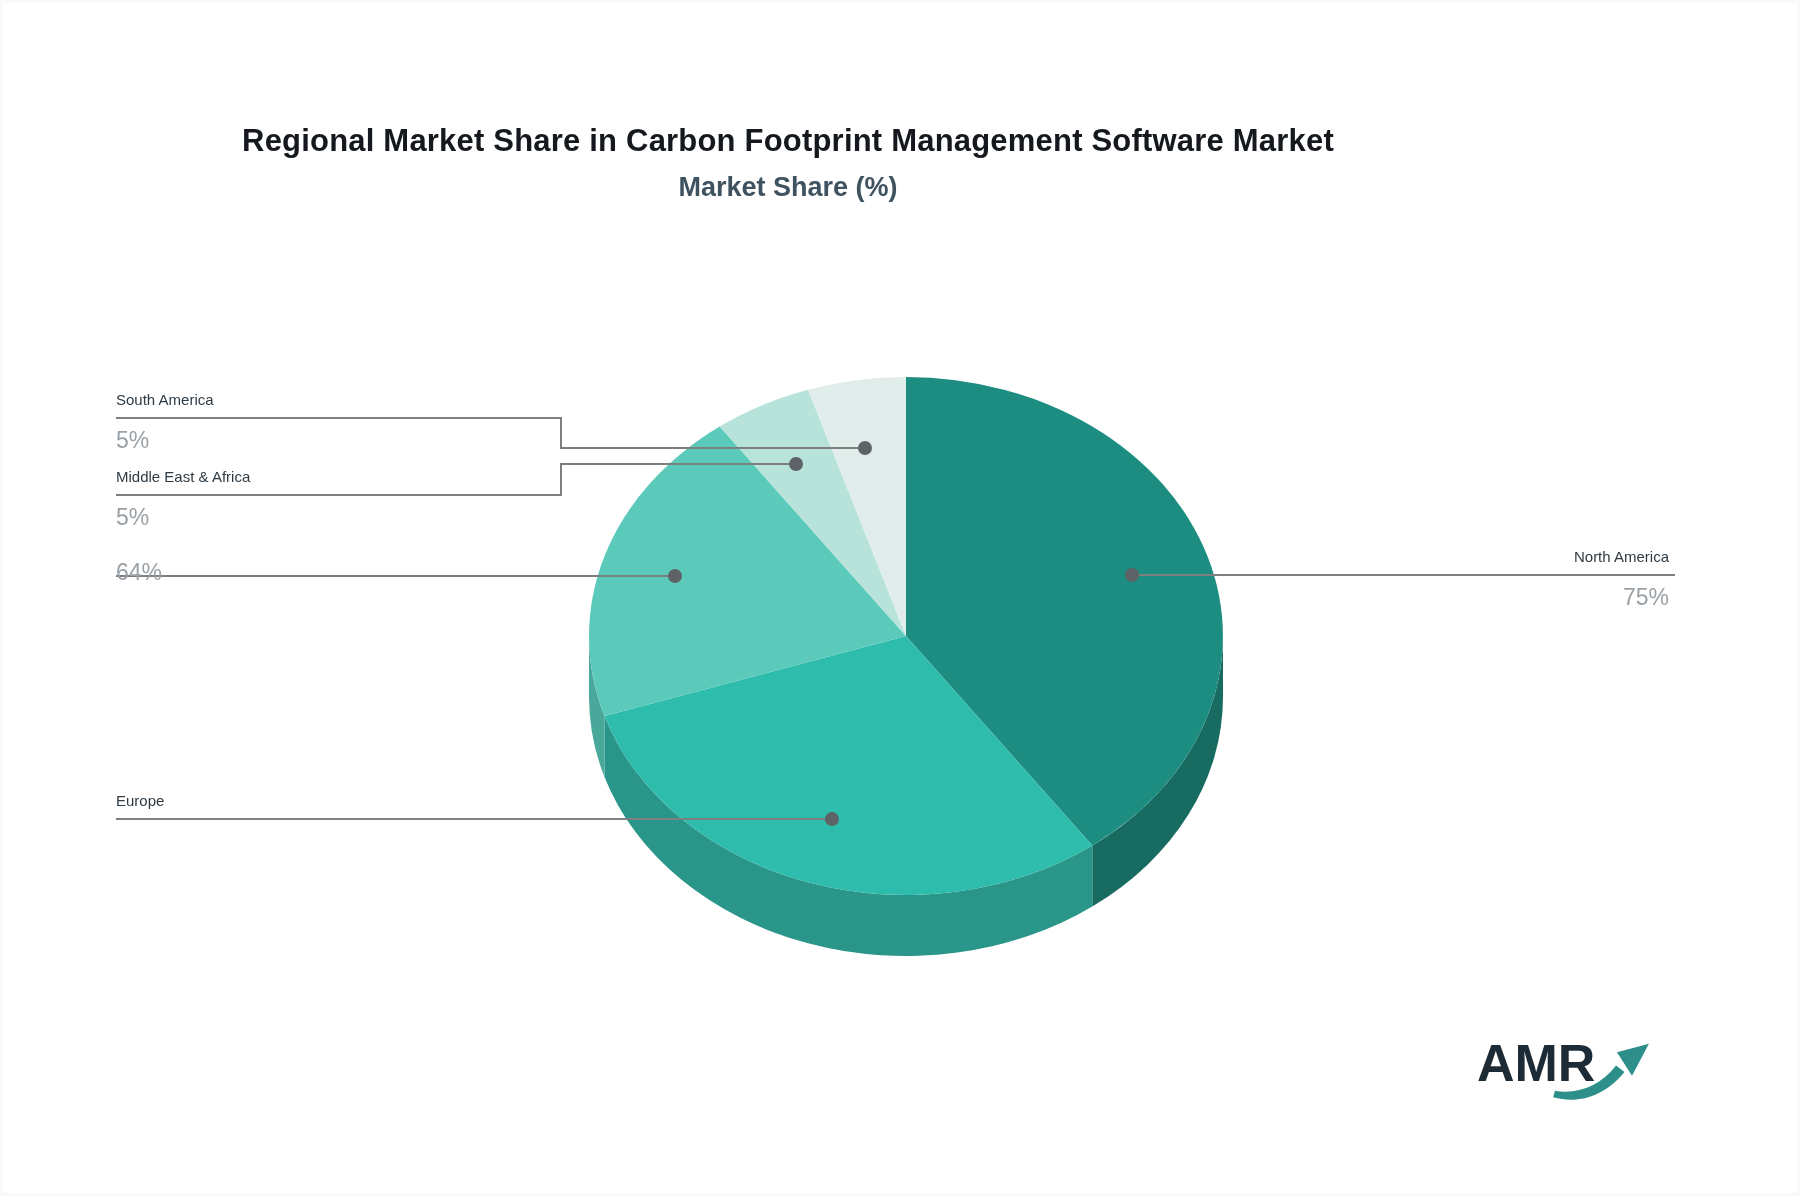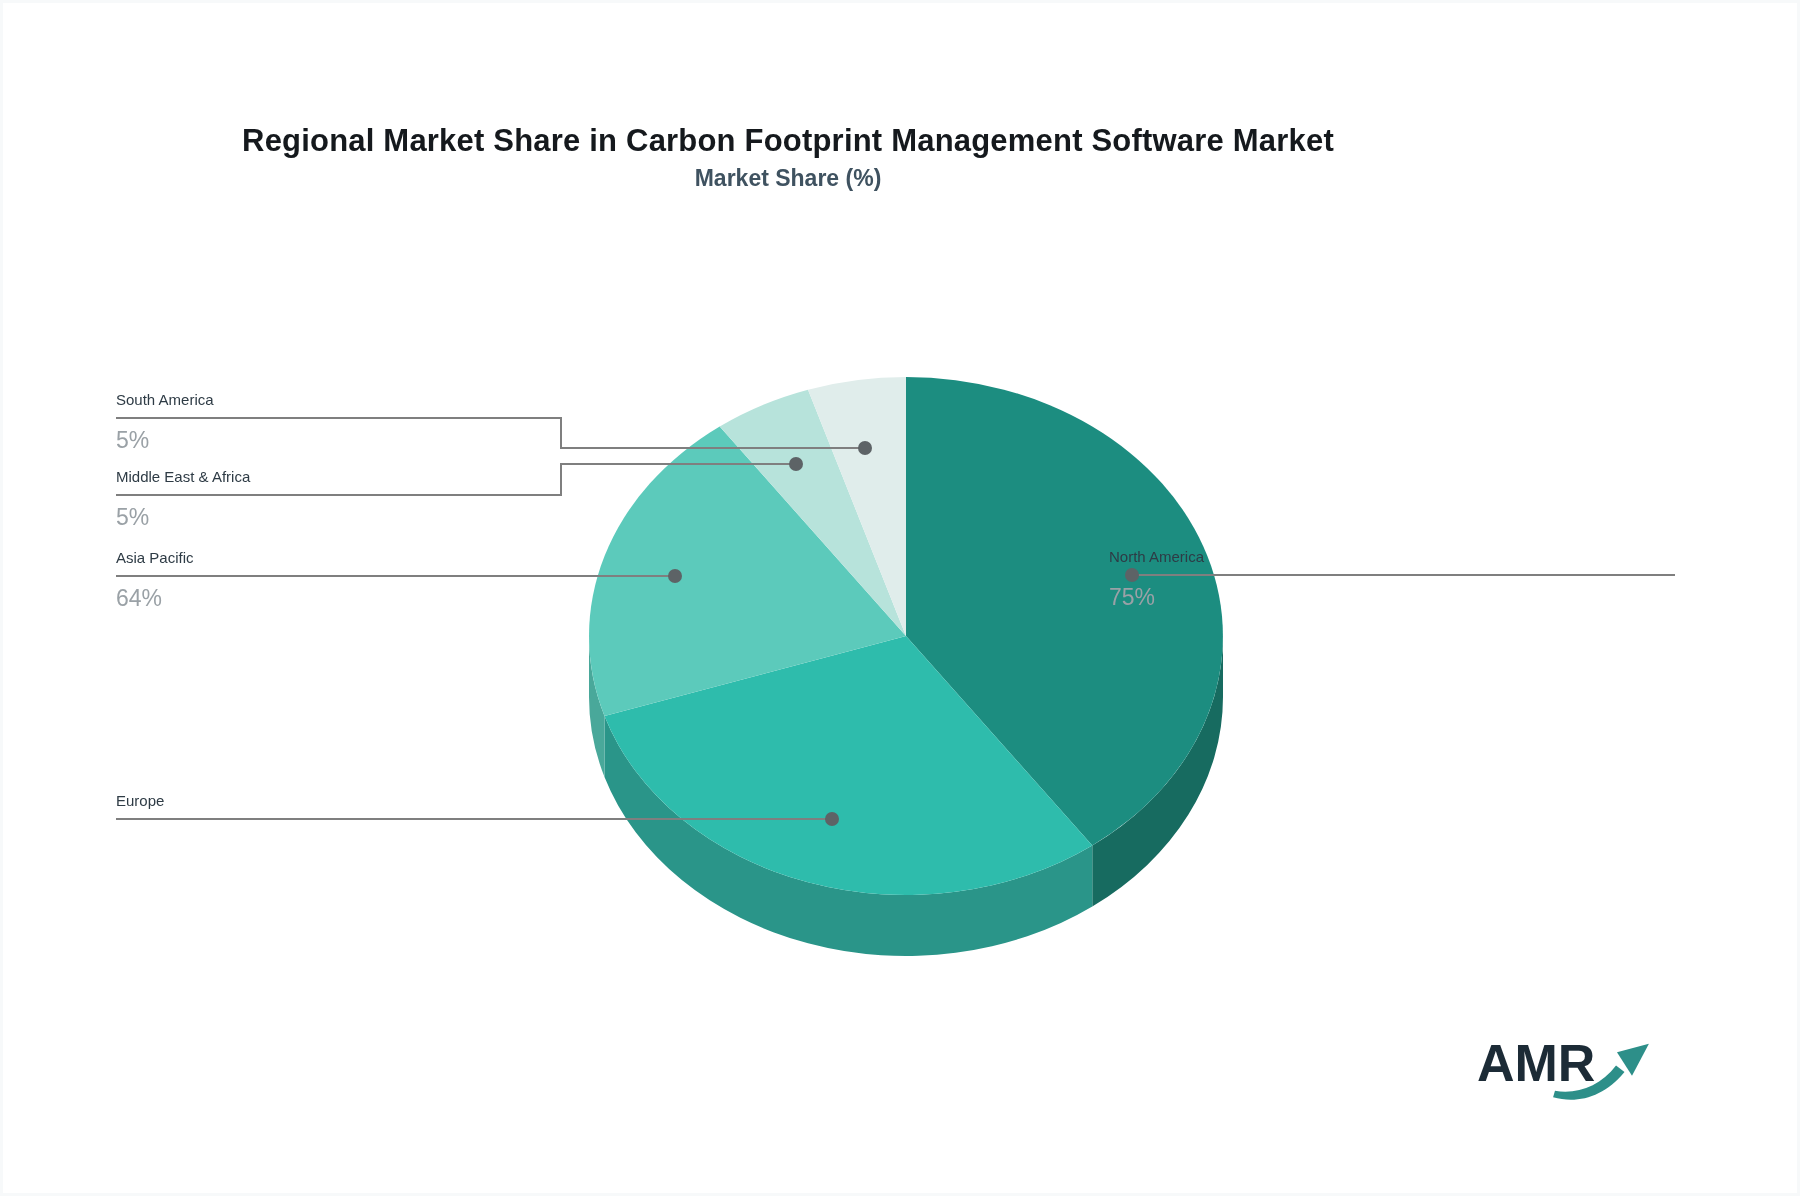--- a/index.html
+++ b/index.html
@@ -6,28 +6,28 @@
   #canvas{
     position:relative;width:1800px;height:1196px;background:#ffffff;
     border:3px solid #f7f9fa;box-sizing:border-box;overflow:hidden;
     font-family:"Liberation Sans","DejaVu Sans",sans-serif;
   }
   .page-title{
     position:absolute;left:0;top:120px;width:1570px;text-align:center;
     font-size:31px;font-weight:700;color:#15191d;letter-spacing:0.2px;
   }
   .page-subtitle{
-    position:absolute;left:0;top:162px;width:1570px;text-align:center;
-    font-size:23px;font-weight:700;color:#3f5260;
+    position:absolute;left:0;top:169px;width:1570px;text-align:center;
+    font-size:27px;font-weight:700;color:#3f5260;
   }
   #pie-svg{position:absolute;left:0;top:0;}
   .callout{position:absolute;width:560px;}
   .callout .c-name{font-size:15px;color:#2e3b45;line-height:26px;height:26px;}
   .callout .c-value{font-size:23px;color:#9aa1a6;line-height:26px;margin-top:14px;}
-  .callout.right{text-align:left;}
+  .callout.right{text-align:right;}
   #callout-na{top:541px;right:128px;}
   #callout-eu{top:785px;left:113px;}
   #callout-ap{top:542px;left:113px;}
   #callout-mea{top:461px;left:113px;}
   #callout-sa{top:384px;left:113px;}
   .logo{position:absolute;left:1474px;top:1030px;width:200px;height:84px;}
   .logo-text{
     position:absolute;left:0;top:2px;font-size:52px;font-weight:700;
     color:#1c2b36;letter-spacing:0px;line-height:56px;
   }
@@ -65,21 +65,20 @@
   <div class="callout right" id="callout-na">
     <div class="c-name">North America</div>
     <div class="c-value">75%</div>
   </div>
 
   <div class="callout" id="callout-eu">
     <div class="c-name">Europe</div>
   </div>
 
   <div class="callout" id="callout-ap">
-    <div class="c-name">Asia Pacific</div>
     <div class="c-value">64%</div>
   </div>
 
   <div class="callout" id="callout-mea">
     <div class="c-name">Middle East &amp; Africa</div>
     <div class="c-value">5%</div>
   </div>
 
   <div class="callout" id="callout-sa">
     <div class="c-name">South America</div>

